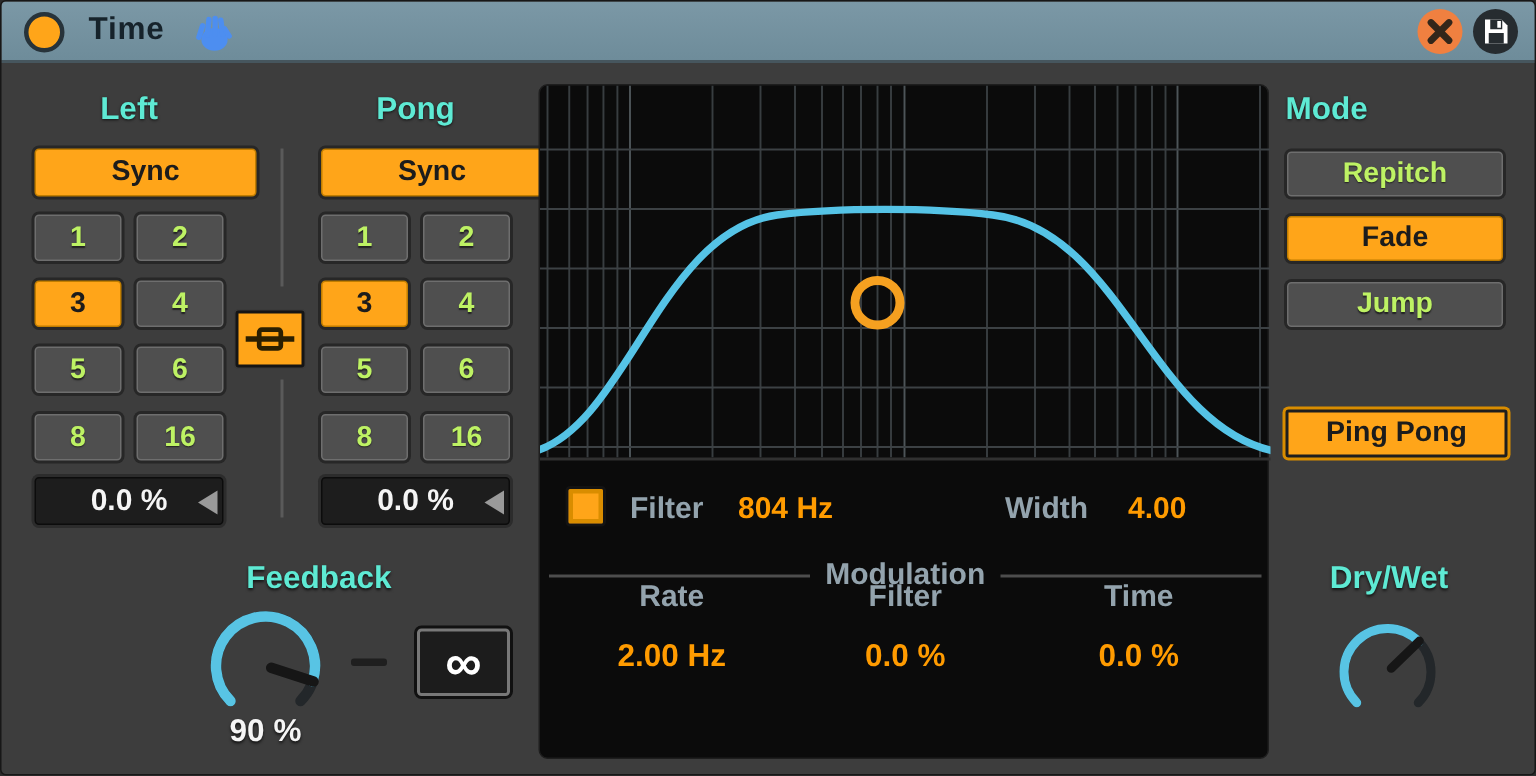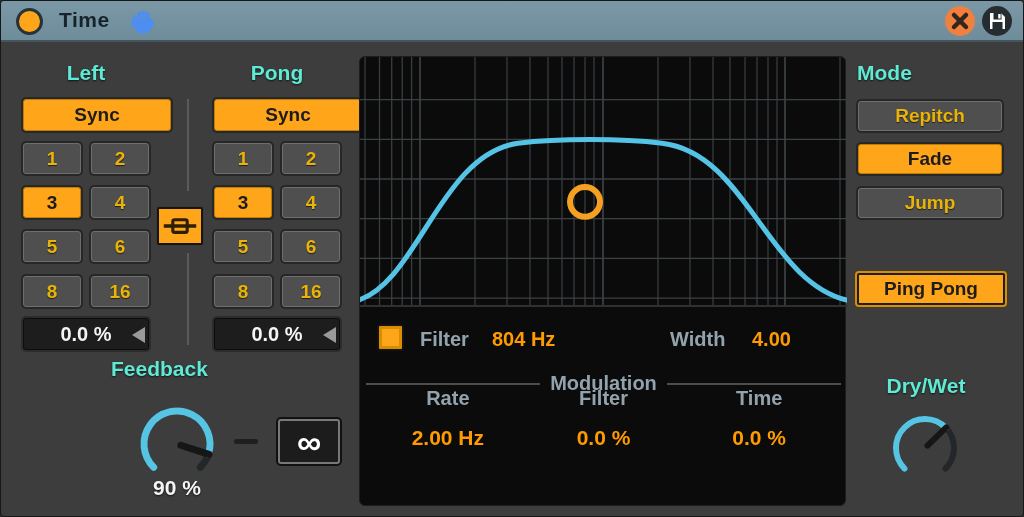--- a/index.html
+++ b/index.html
@@ -31,21 +31,21 @@
   .save-btn  { left:981px; background:#262c30; }
   
   .sec-label {
     position:absolute; color:#5eead4; font-size:21px; font-weight:bold;
     text-shadow:0 1px 2px rgba(0,0,0,.7);
   }
   
   .btn {
     position:absolute; display:flex; align-items:center; justify-content:center;
     background:#4f4f4f; border:1px solid #6e6e6e; border-radius:3px;
-    box-shadow:0 0 0 2px #272727; color:#eab308;
+    box-shadow:0 0 0 2px #272727; color:#bef264;
     font-size:19px; font-weight:bold; cursor:pointer;
     text-shadow:0 1px 1px rgba(0,0,0,.6);
   }
   .btn.active {
     background:#ffa519; border-color:#c07d00; color:#1c1c1c; text-shadow:none;
   }
   .beat { width:58px; height:31px; }
   .sync { width:148px; height:32px; }
   .mode-btn { left:857px; width:144px; height:30px; }
   .pingpong {
@@ -180,21 +180,21 @@
   <div class="btn beat" style="left:281px;top:186px;">4</div>
   <div class="btn beat" style="left:213px;top:230px;">5</div>
   <div class="btn beat" style="left:281px;top:230px;">6</div>
   <div class="btn beat" style="left:213px;top:275px;">8</div>
   <div class="btn beat" style="left:281px;top:275px;">16</div>
   <div class="numbox" style="left:213px;top:317px;">
     <span>0.0 %</span>
     <span class="tri"></span>
   </div>
 
-  <div class="sec-label" style="left:110px;top:356px;width:150px;text-align:left;">Feedback</div>
+  <div class="sec-label" style="left:110px;top:373px;width:150px;text-align:right;">Feedback</div>
   <svg class="knob-svg" style="left:133px;top:400px;" width="86" height="86" viewBox="0 0 86 86">
       <path d="M 19.66547622084393 66.33452377915606 A 33 33 0 1 1 66.33452377915607 66.33452377915606" fill="none" stroke="#23272a" stroke-width="7" stroke-linecap="round"></path>
       <path d="M 19.66547622084393 66.33452377915606 A 33 33 0 1 1 74.38486503774007 53.19756081437326" fill="none" stroke="#58c4e4" stroke-width="7" stroke-linecap="round"></path>
       <line x1="46.76618380452881" y1="44.22370729772479" x2="75.01256233849487" y2="53.401512030660726" stroke="#161616" stroke-width="7" stroke-linecap="round"></line>
     </svg>
   <div class="knob-val" style="left:116px;top:475px;">90 %</div>
   <div class="dash"></div>
   <div class="freeze-btn">
     <span>∞</span>
   </div>

